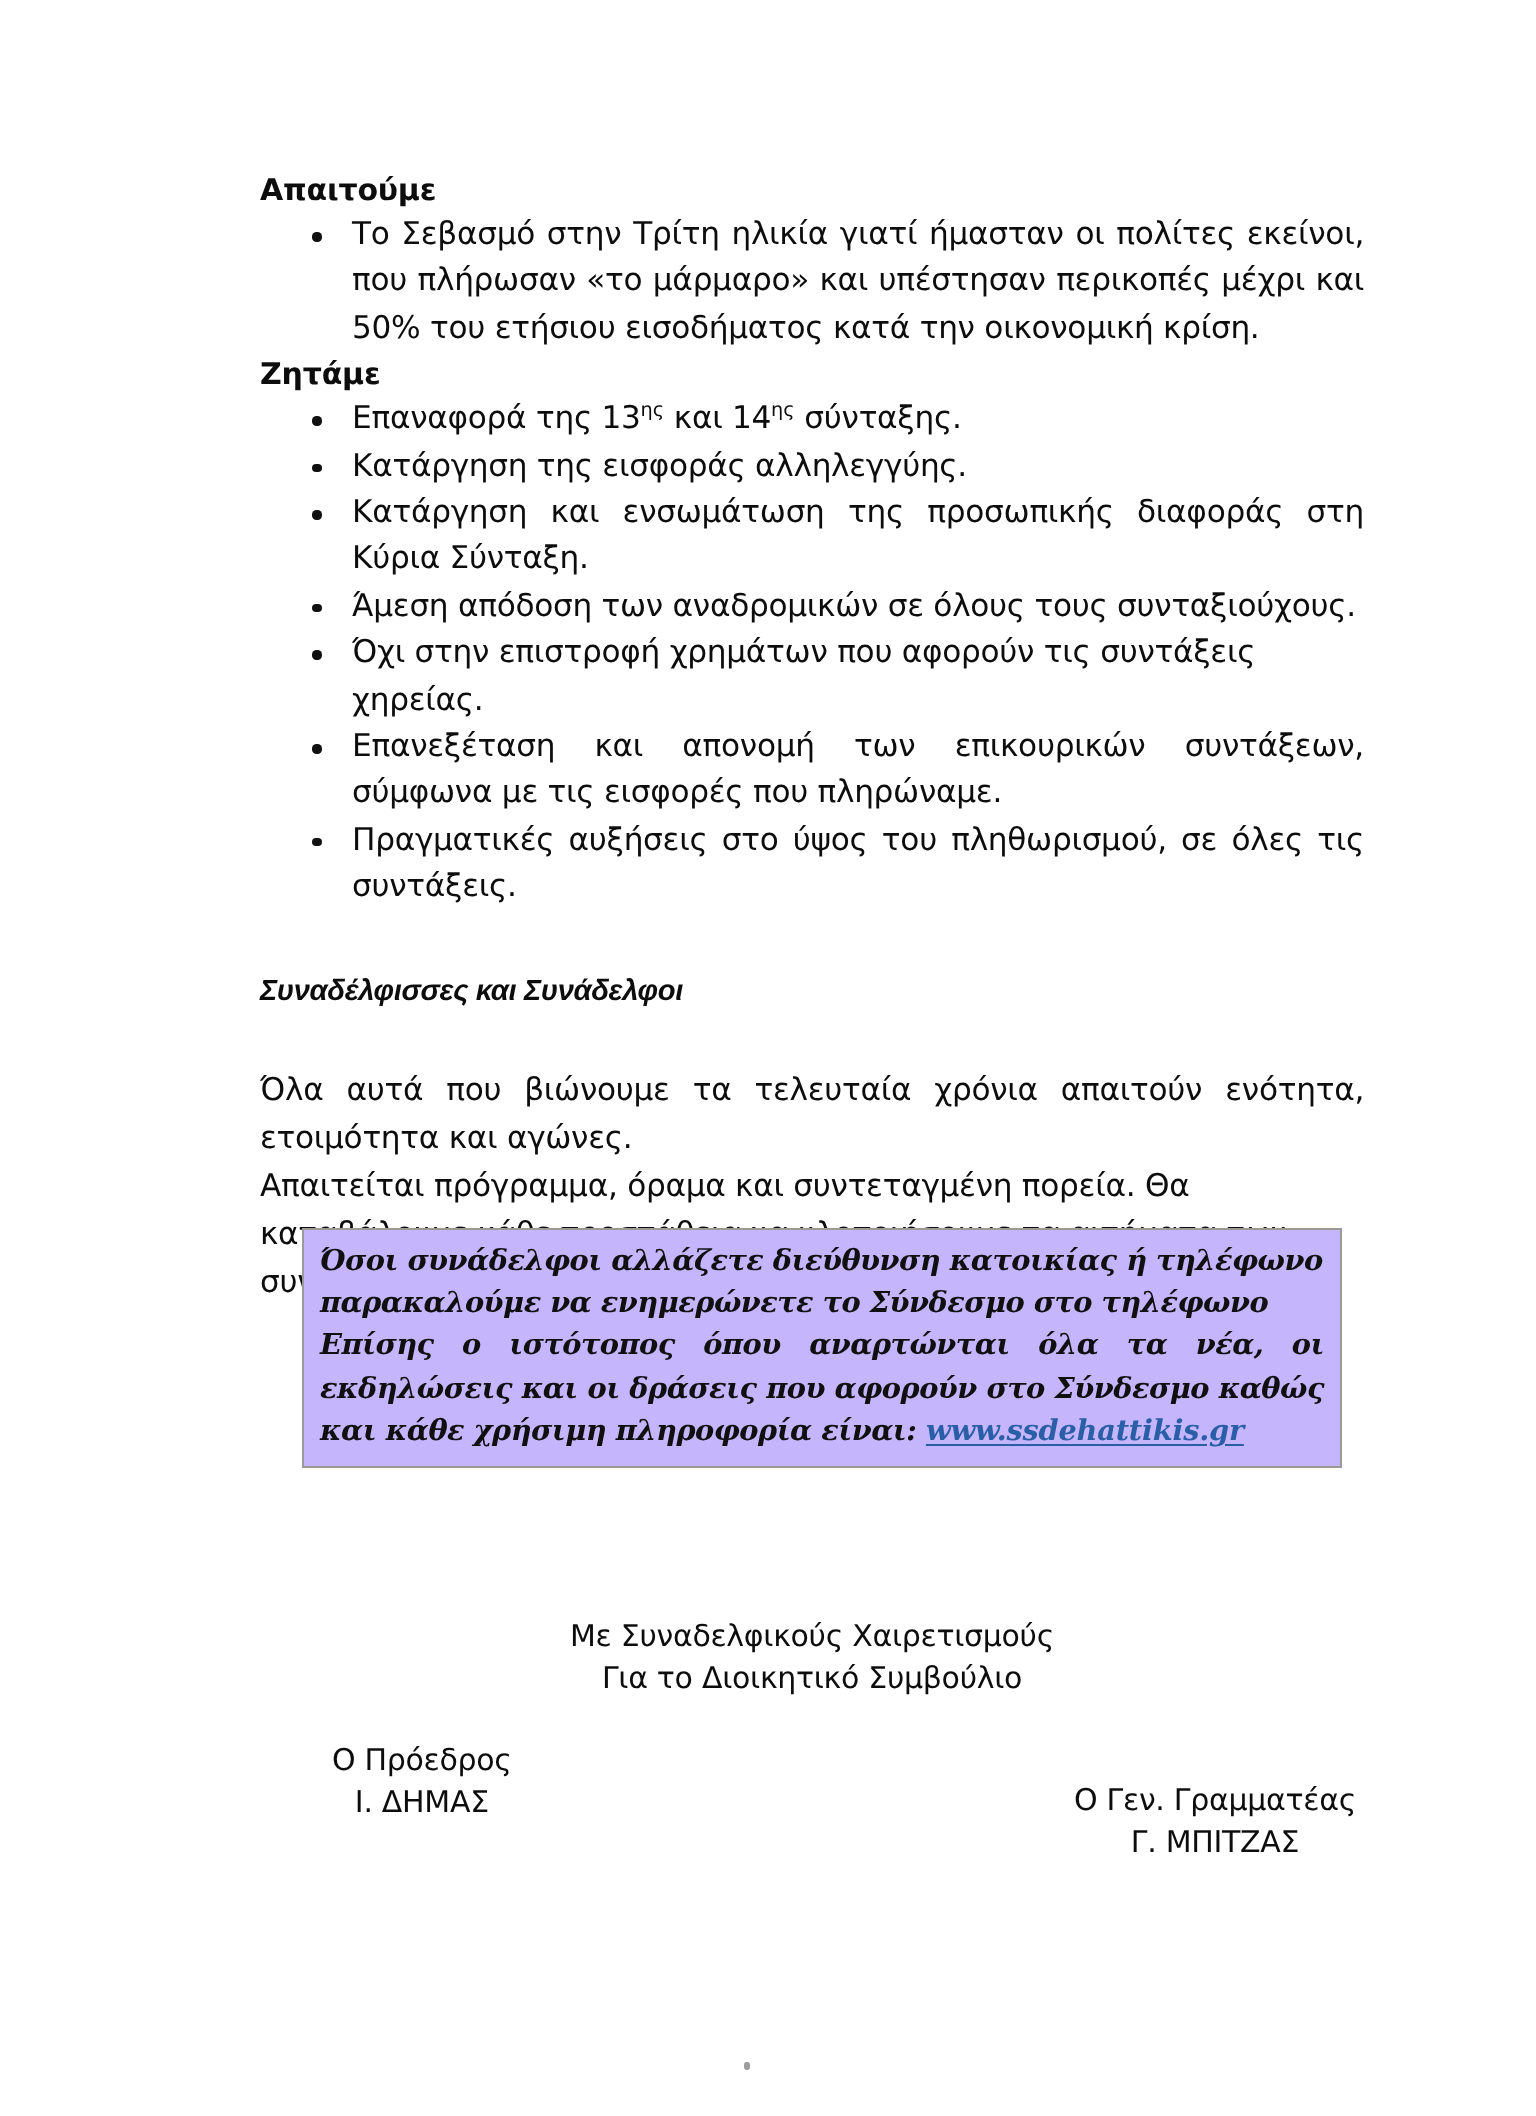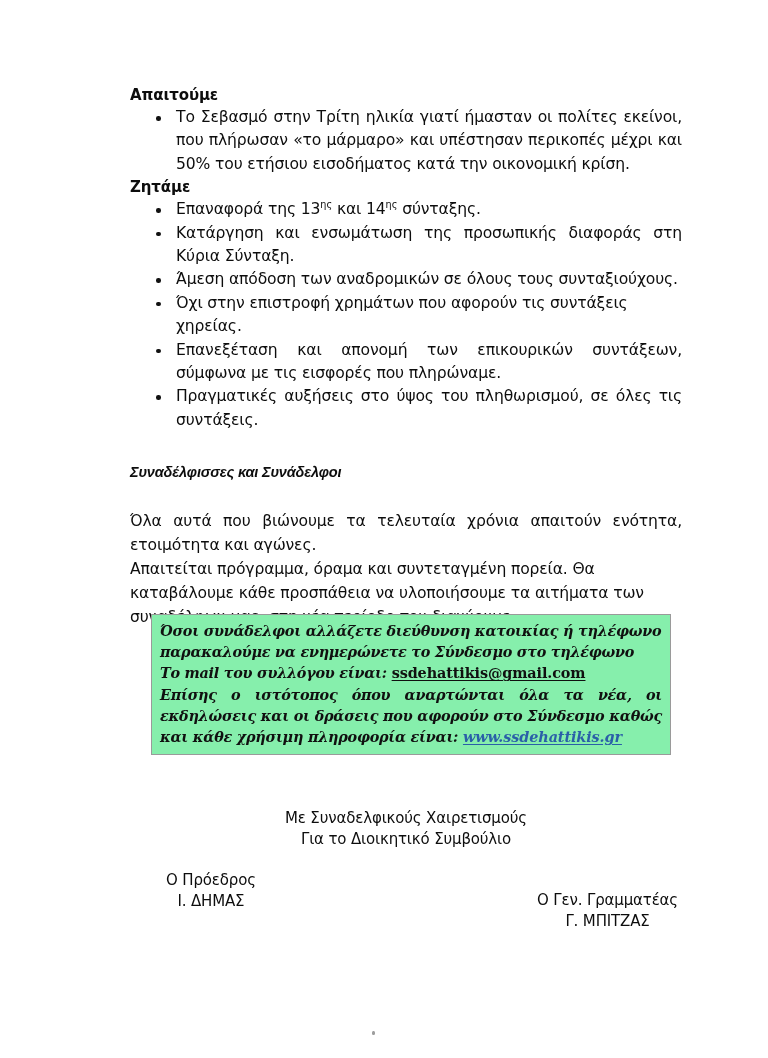--- a/index.html
+++ b/index.html
@@ -100,21 +100,21 @@
   .body-par.left { text-align: left; }
 
   
   .notice-box {
     position: absolute;
     left: 135px;
     top: 614px;
     width: 520px;
     box-sizing: border-box;
     border: 1.4px solid #9a9a9a;
-    background: #86efac;
+    background: #c4b5fd;
     padding: 5px 8px 7px 8px;
   }
   .notice-line {
     font-family: "DejaVu Serif", "Liberation Serif", serif;
     font-weight: 700;
     font-style: italic;
     font-size: 14.4px;
     line-height: 21.2px;
     letter-spacing: -0.25px;
     text-align: justify;
@@ -190,20 +190,23 @@
         <span>Το Σεβασμό στην Τρίτη ηλικία γιατί ήμασταν οι πολίτες εκείνοι, που πλήρωσαν «το μάρμαρο» και υπέστησαν περικοπές μέχρι και 50% του ετήσιου εισοδήματος κατά την οικονομική κρίση.</span>
       </li>
     </ul>
 
     <div class="sec-head">Ζητάμε</div>
 
     <ul class="bullets">
       <li class="no-just">
         <span>Επαναφορά της 13</span><sup class="ord">ης</sup><span> και 14</span><sup class="ord">ης</sup><span> σύνταξης.</span>
       </li>
+      <li class="no-just">
+        <span>Κατάργηση της εισφοράς αλληλεγγύης.</span>
+      </li>
       <li>
         <span>Κατάργηση και ενσωμάτωση της προσωπικής διαφοράς στη Κύρια Σύνταξη.</span>
       </li>
       <li class="no-just">
         <span>Άμεση απόδοση των αναδρομικών σε όλους τους συνταξιούχους.</span>
       </li>
       <li class="no-just">
         <span>Όχι στην επιστροφή χρημάτων που αφορούν τις συντάξεις χηρείας.</span>
       </li>
       <li>
@@ -221,24 +224,20 @@
     <div style="height:26px"></div>
 
     <p class="body-par">Όλα αυτά που βιώνουμε τα τελευταία χρόνια απαιτούν ενότητα, ετοιμότητα και αγώνες.</p>
     <p class="body-par left">Απαιτείται πρόγραμμα, όραμα και συντεταγμένη πορεία. Θα καταβάλουμε κάθε προσπάθεια να υλοποιήσουμε τα αιτήματα των συναδέλφων μας, στη νέα περίοδο που διανύουμε.</p>
 
   </div>
 
   <div class="notice-box">
     <p class="notice-line">Όσοι συνάδελφοι αλλάζετε διεύθυνση κατοικίας ή τηλέφωνο</p>
     <p class="notice-line">παρακαλούμε να ενημερώνετε το Σύνδεσμο στο τηλέφωνο</p>
-    <p class="notice-line left">
-      <span>Το  mail του συλλόγου είναι:</span>
-      <a class="mailto-link" href="#">ssdehattikis@gmail.com</a>
-    </p>
     <p class="notice-line">
       <span>Επίσης ο ιστότοπος όπου αναρτώνται όλα τα νέα, οι εκδηλώσεις και οι δράσεις που αφορούν στο Σύνδεσμο καθώς και κάθε χρήσιμη πληροφορία είναι:</span>
       <a class="web-link" href="#">www.ssdehattikis.gr</a>
     </p>
   </div>
 
   <div class="closing">
     <div>Με Συναδελφικούς Χαιρετισμούς</div>
     <div>Για το Διοικητικό Συμβούλιο</div>
   </div>

